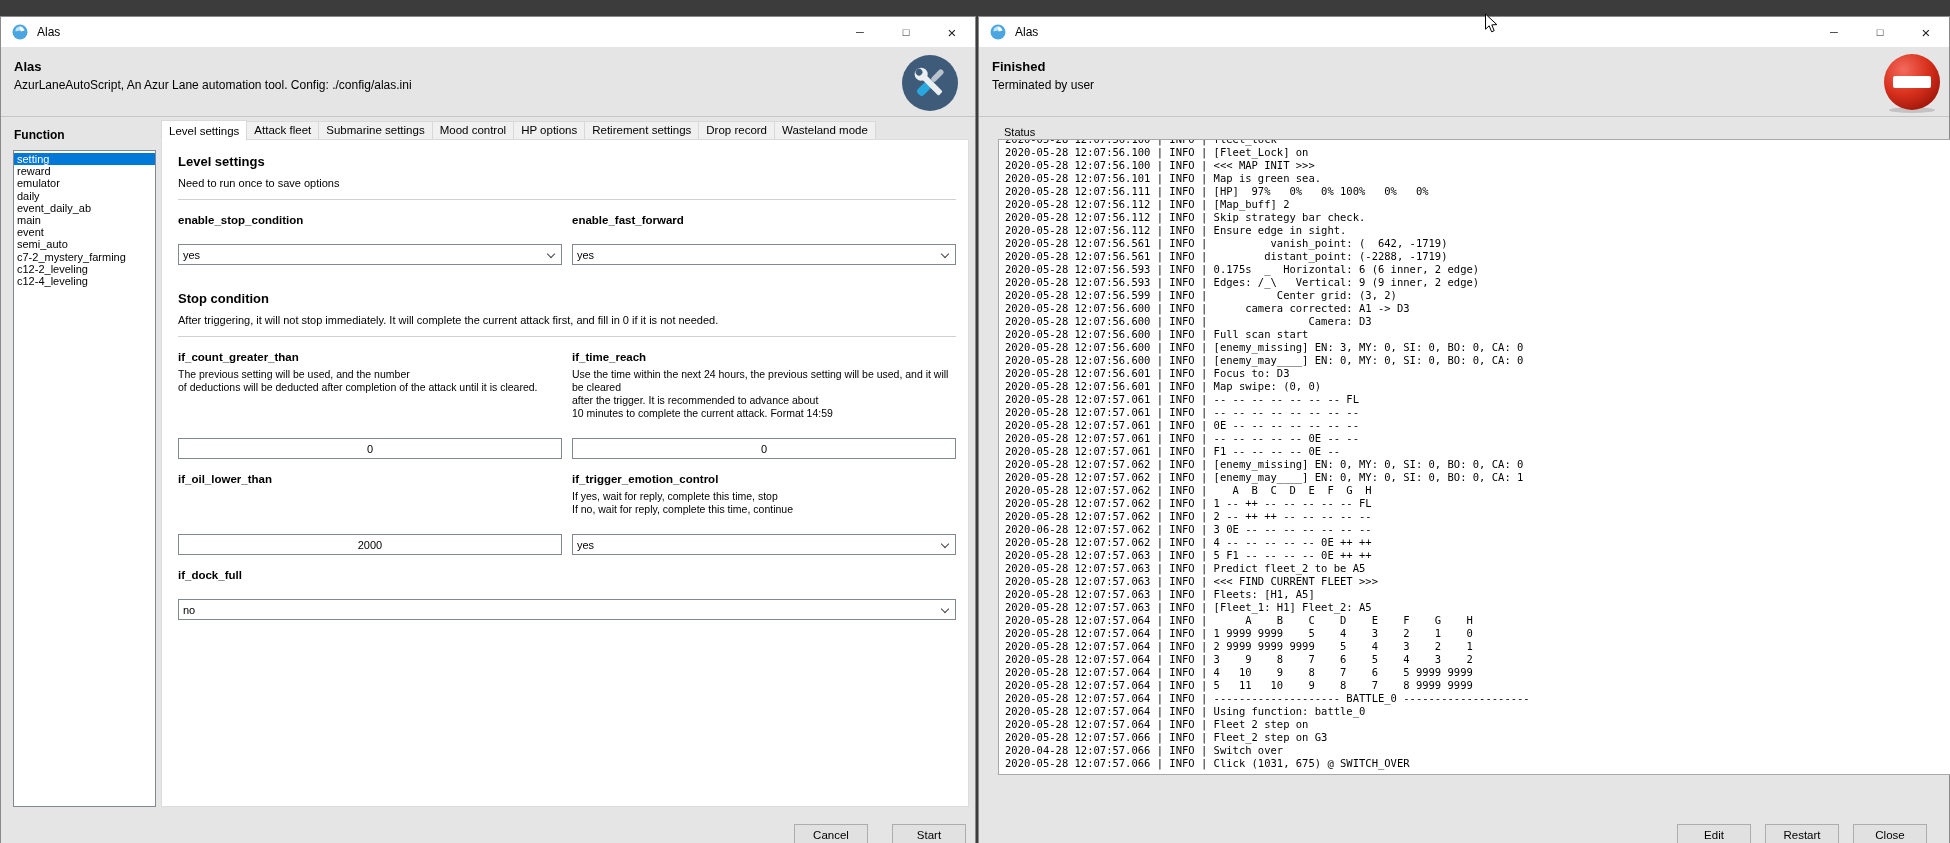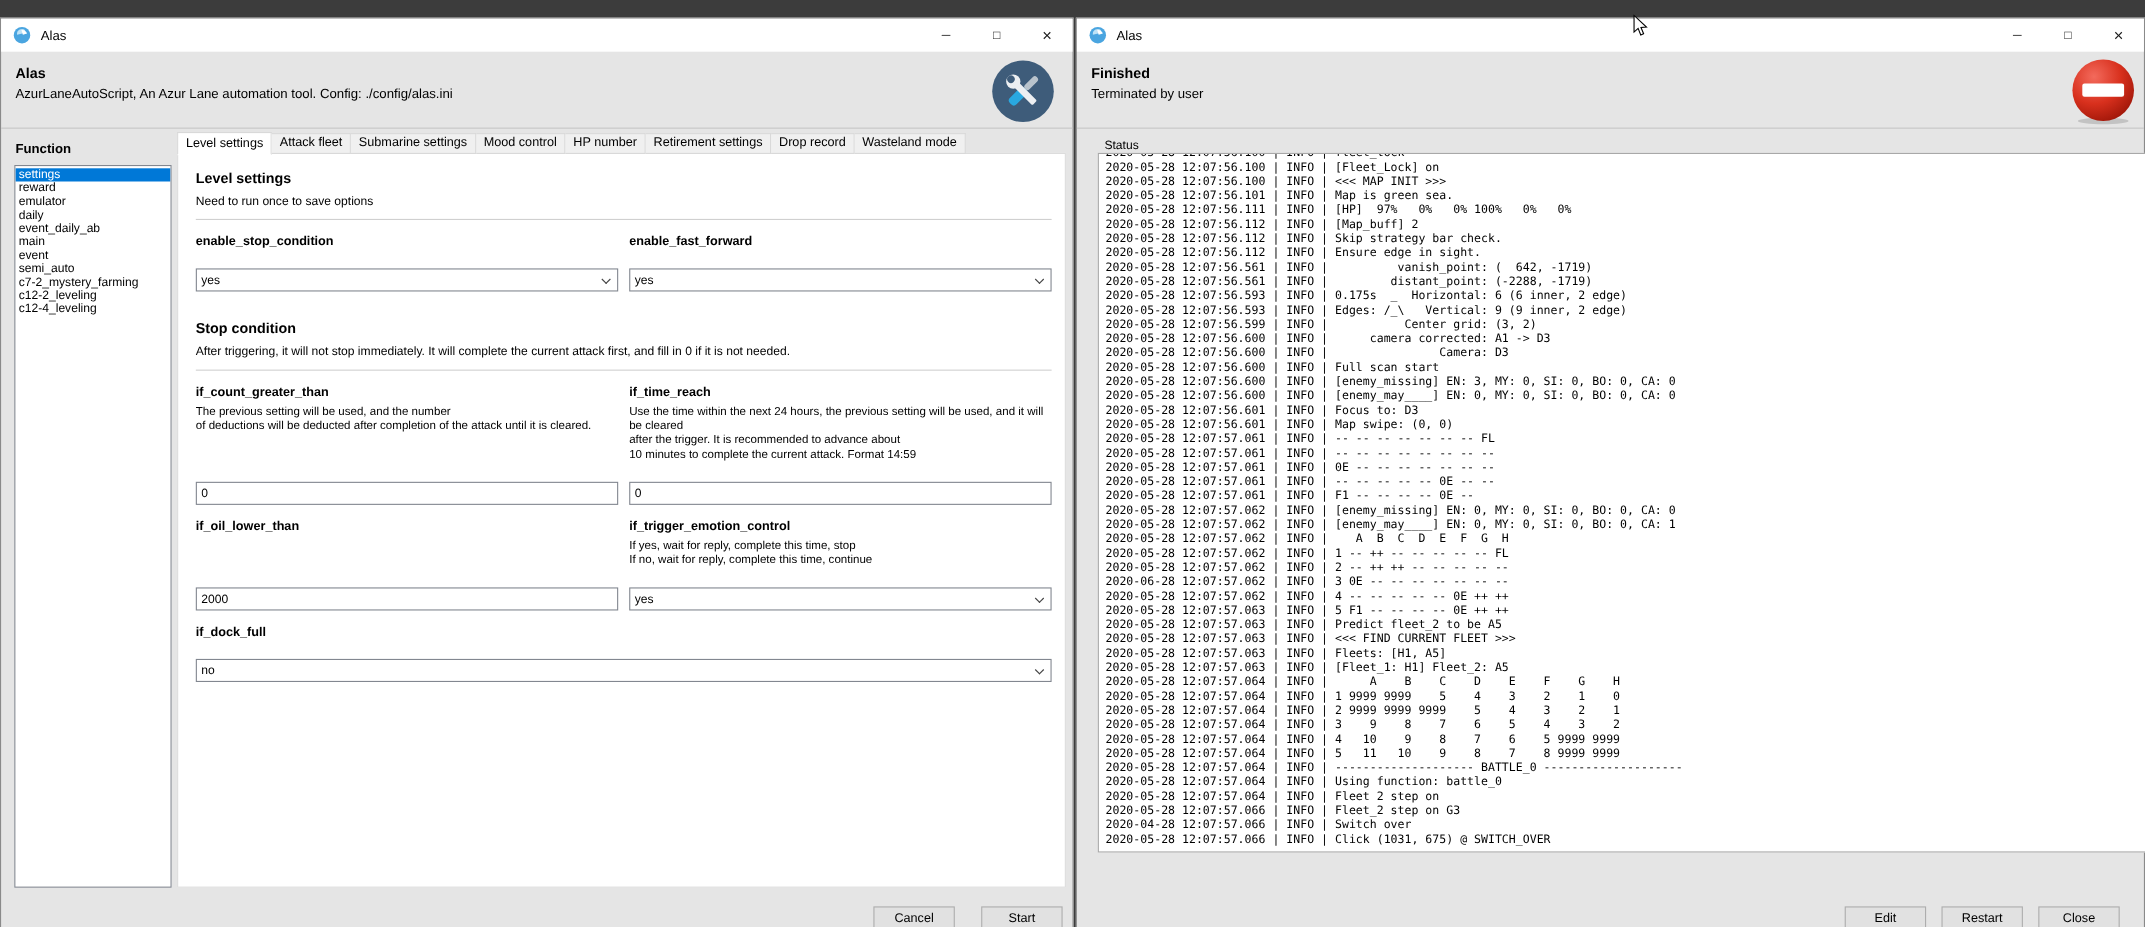--- a/index.html
+++ b/index.html
@@ -46,21 +46,21 @@
   .sec-title { font-size:13px; font-weight:bold; }
   .sec-title.mt { margin-top:26px; }
   .sec-desc { font-size:11px; margin-top:8px; white-space:pre-line; }
   .rule { border:none; border-top:1px solid #d0d0d0; margin-top:10px; }
   .form-row { display:grid; grid-template-columns:1fr 1fr; column-gap:10px; margin-top:14px; }
   .field { display:flex; flex-direction:column; }
   .field.full { grid-column:1 / -1; }
   .f-label { font-size:11.5px; font-weight:bold; }
   .f-desc { font-size:10.5px; line-height:13px; margin-top:5px; white-space:pre-line; }
   .f-spacer { flex:1 1 auto; min-height:18px; }
-  .control { height:21px; border:1px solid #828790; background:#fff; font-size:11px; width:100%; }
+  .control { height:21px; border:1px solid #828790; background:#fff; font-size:11px; width:100%;text-align:center; }
   input.control { padding:0 4px; font-family:"Liberation Sans",sans-serif; }
   .combo { display:flex; align-items:center; padding:0 4px; position:relative; }
   .combo .chev { position:absolute; right:7px; top:6px; width:6px; height:6px;
                  border-right:1.2px solid #444; border-bottom:1.2px solid #444; transform:rotate(45deg); }
 
   
   .footer { position:absolute; left:0; top:807px; width:100%; display:flex; justify-content:flex-end; }
   .btn { width:74px; height:21px; background:#e1e1e1; border:1px solid #adadad; font-size:11.5px;
          display:flex; align-items:center; justify-content:center; font-family:"Liberation Sans",sans-serif; }
   #win-left  .footer { padding-right:9px; gap:24px; }
@@ -114,39 +114,39 @@
       <g transform="rotate(-45 29 29)">
         <rect x="26" y="17" width="6" height="27" rx="1.5" fill="#eceff2"></rect>
         <circle cx="29" cy="16.5" r="6.5" fill="#eceff2"></circle>
         <circle cx="29" cy="13.5" r="3.4" fill="#3e5c7a"></circle>
       </g>
     </svg>
   </div>
 
   <div class="fn-label">Function</div>
   <div class="fn-list">
-      <div class="fn-item selected">settings</div>
+      <div class="fn-item selected">setting</div>
       <div class="fn-item">reward</div>
       <div class="fn-item">emulator</div>
       <div class="fn-item">daily</div>
       <div class="fn-item">event_daily_ab</div>
       <div class="fn-item">main</div>
       <div class="fn-item">event</div>
       <div class="fn-item">semi_auto</div>
       <div class="fn-item">c7-2_mystery_farming</div>
       <div class="fn-item">c12-2_leveling</div>
       <div class="fn-item">c12-4_leveling</div>
     </div>
 
   <div class="tab-strip">
       <div class="tab selected">Level settings</div>
       <div class="tab">Attack fleet</div>
       <div class="tab">Submarine settings</div>
       <div class="tab">Mood control</div>
-      <div class="tab">HP number</div>
+      <div class="tab">HP options</div>
       <div class="tab">Retirement settings</div>
       <div class="tab">Drop record</div>
       <div class="tab">Wasteland mode</div>
     </div>
 
   <div class="content-panel">
     <div class="sec-title">Level settings</div>
     <div class="sec-desc">Need to run once to save options</div>
     <hr class="rule">
 

